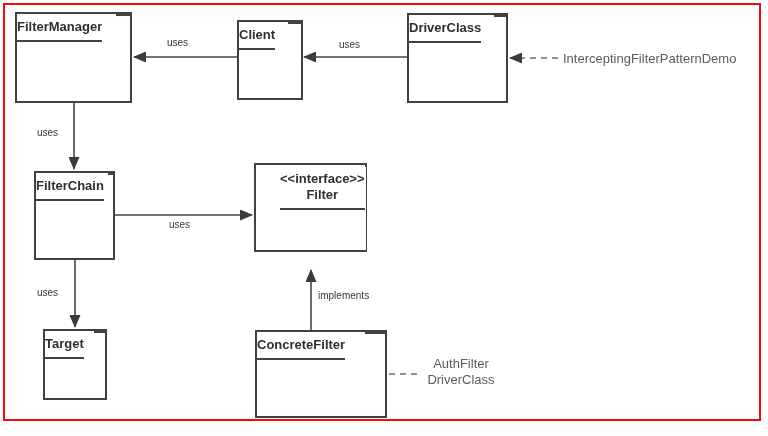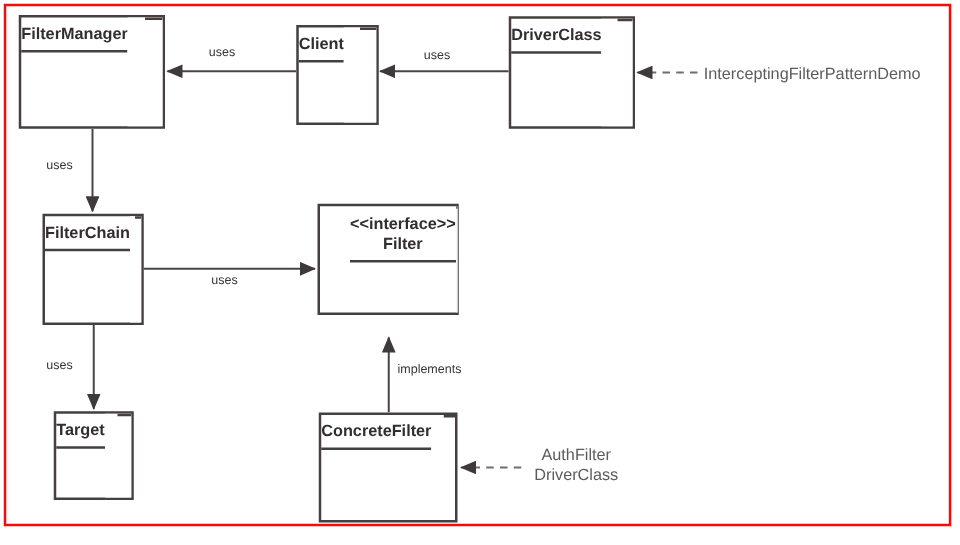--- a/index.html
+++ b/index.html
@@ -97,21 +97,21 @@
     <div class="uml-comp"></div>
     <div class="uml-comp second"></div>
   </div>
 
   <div class="uml-class" style="left:43px;top:329px;width:64px;height:71px;">
     <div class="uml-title">Target</div>
     <div class="uml-comp"></div>
     <div class="uml-comp second"></div>
   </div>
 
-  <div class="uml-class" style="left:255px;top:330px;width:111px;height:88px;">
+  <div class="uml-class" style="left:255px;top:330px;width:132px;height:88px;">
     <div class="uml-title">ConcreteFilter</div>
     <div class="uml-comp"></div>
     <div class="uml-comp second"></div>
   </div>
 
   <span class="edge-label" style="left:167px;top:37px;">uses</span>
   <span class="edge-label" style="left:339px;top:39px;">uses</span>
   <span class="edge-label" style="left:37px;top:127px;">uses</span>
   <span class="edge-label" style="left:169px;top:219px;">uses</span>
   <span class="edge-label" style="left:37px;top:287px;">uses</span>

